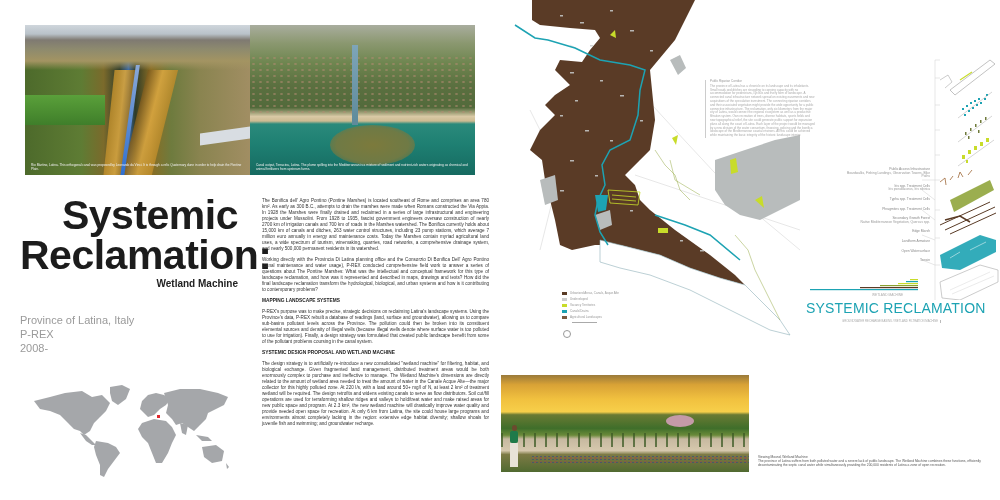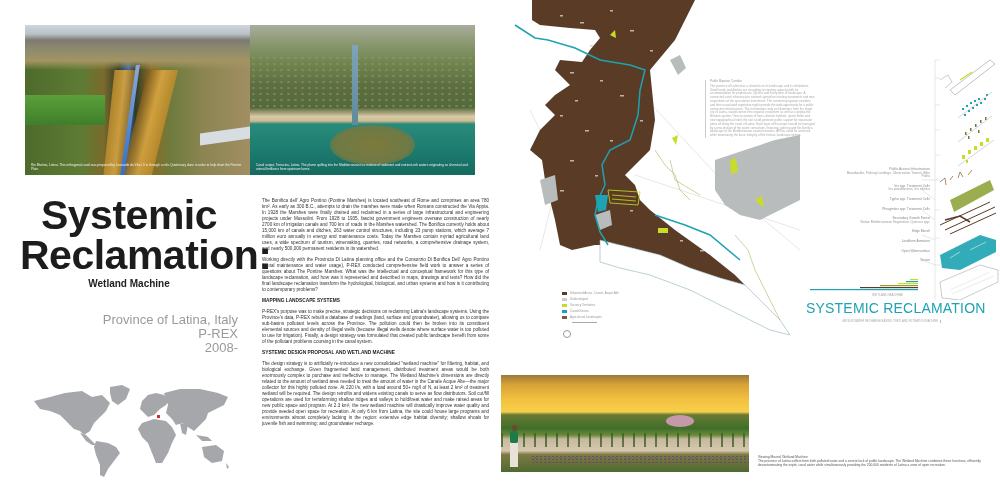--- a/index.html
+++ b/index.html
@@ -31,25 +31,25 @@
       linear-gradient(180deg, #a9ad9e 0%, #8b9870 12%, #6f8650 25%, #5b7040 40%, #526a3b 55%, #d9c9a5 61%, #cdbb92 64%, #2a8a7b 66%, #1e7f72 80%, #166a60 100%);
   }
   #photo-right .canal { position: absolute; left: 102px; top: 20px; width: 6px; height: 80px;
     background: linear-gradient(180deg,#7ea5b8,#5e8a9a); }
   #photo-right .plume { position: absolute; left: 80px; top: 100px; width: 85px; height: 40px;
     border-radius: 50%; background: radial-gradient(ellipse at center, #7c7a3c 0%, #6f7a45 60%, rgba(30,127,114,0) 100%); }
   #photo-right .houses { position: absolute; left: 0; top: 30px; width: 225px; height: 60px;
     background-image: radial-gradient(#b38b72 1px, transparent 1.5px);
     background-size: 7px 6px; opacity: .55; }
 
-  #title-block { position: absolute; left: 20px; top: 195px; width: 218px; text-align: center; }
+  #title-block { position: absolute; left: 20px; top: 195px; width: 218px; text-align: right; }
   #title-main { font-weight: bold; font-size: 41px; line-height: 40px; color: #1c1c1c; letter-spacing: -0.5px; }
   #title-sub { font-weight: bold; font-size: 10px; margin-top: 3px; color: #222; }
-  #meta-block { position: absolute; left: 20px; top: 313px; width: 218px; text-align: right;
-    color: #9a9a9a; font-size: 13px; line-height: 14px; }
+  #meta-block { position: absolute; left: 20px; top: 313px; width: 218px; text-align: left;
+    color: #9a9a9a; font-size: 11px; line-height: 14px; }
   #meta-block .bold { font-weight: normal; }
 
   #world-map { position: absolute; left: 30px; top: 383px; width: 200px; height: 95px; }
 
   #text-col { position: absolute; left: 262px; top: 198px; width: 227px; font-size: 4.6px;
     line-height: 6px; color: #333; text-align: justify; }
   #text-col p { margin-bottom: 5px; }
   #text-col h4 { font-size: 4.8px; font-weight: bold; margin: 2px 0 5px; color: #222; }
 
   #map-area { position: absolute; left: 500px; top: 0; width: 300px; height: 350px; }

